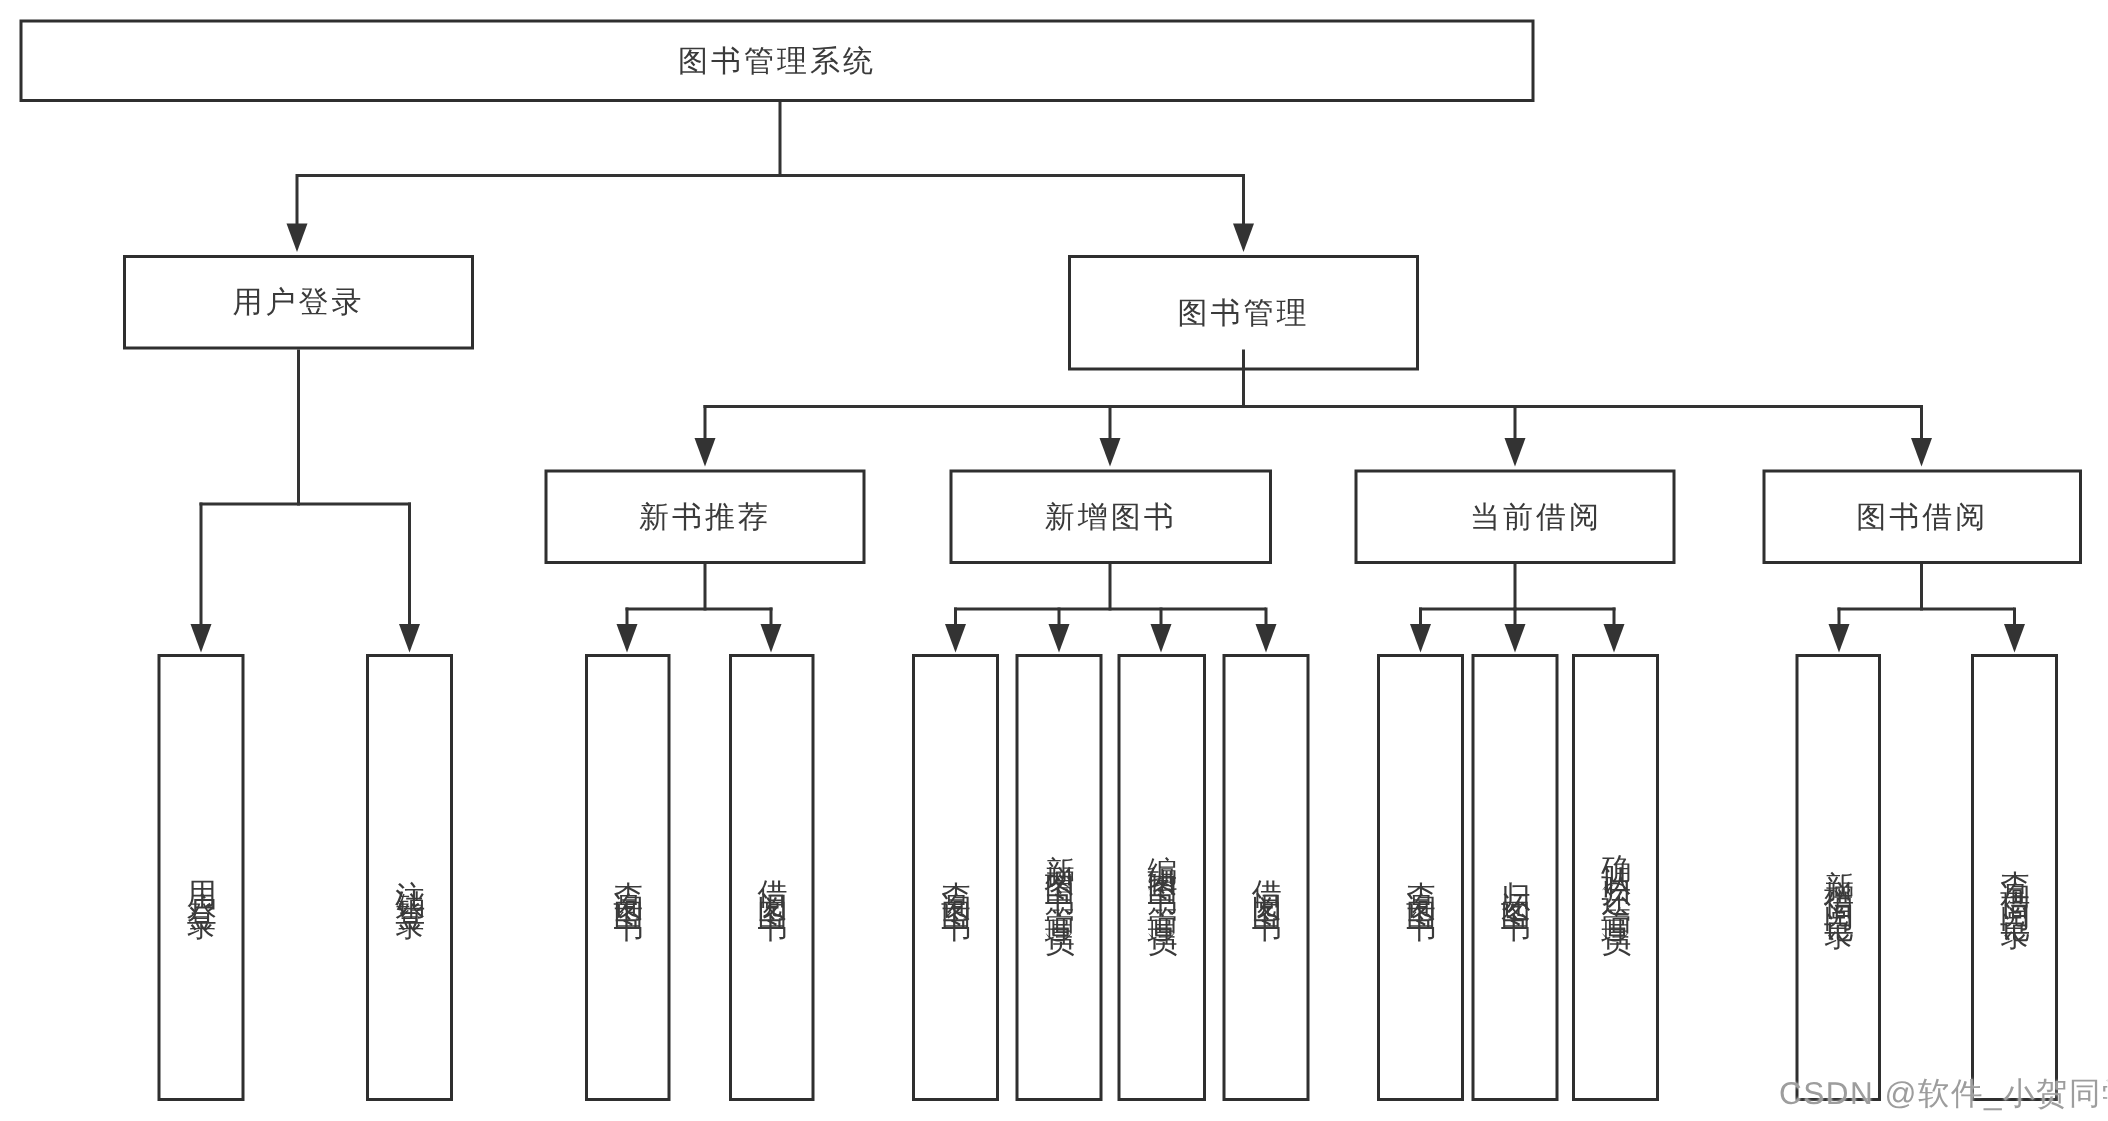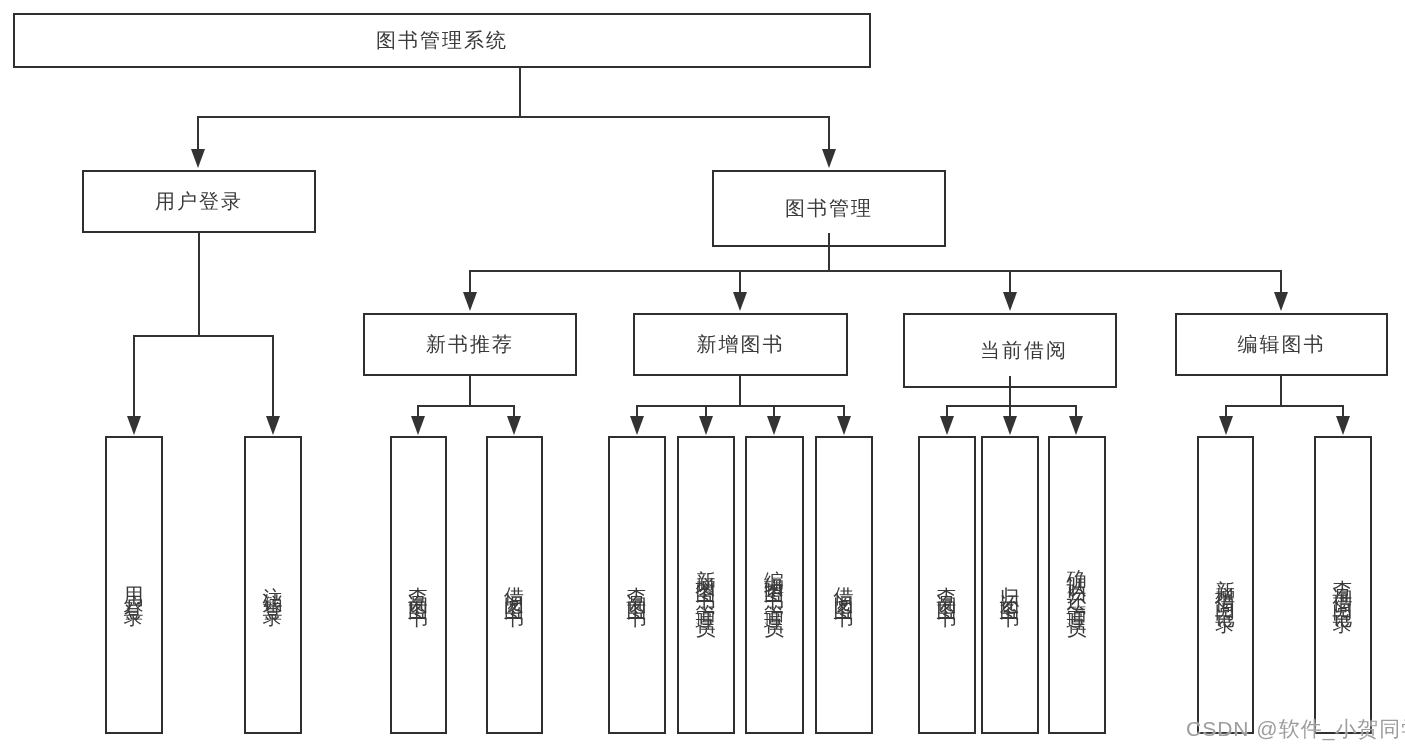--- a/index.html
+++ b/index.html
@@ -78,21 +78,21 @@
     white-space: nowrap;
     text-shadow: 0 0 2px #ffffff;
     z-index: 5;
   }
 </style>
 </head>
 <body>
 
 <div class="canvas">
 
-  <div class="h-box" style="left:13px; top:13px; width:858px; height:55px;">
+  <div class="h-box" style="left:13px; top:13px; width:1010px; height:55px;">
     <span>图书管理系统</span>
   </div>
 
   <div class="line-v" style="left:519px; top:68px; height:50px;"></div>
   <div class="line-h" style="left:198px; top:116px; width:632px;"></div>
   <div class="line-v" style="left:197px; top:116px; height:34px;"></div>
   <div class="arrow-down" style="left:191px; top:149px;"></div>
   <div class="line-v" style="left:828px; top:116px; height:34px;"></div>
   <div class="arrow-down" style="left:822px; top:149px;"></div>
 
@@ -120,25 +120,25 @@
   <div class="arrow-down" style="left:1003px; top:292px;"></div>
   <div class="line-v" style="left:1280px; top:270px; height:24px;"></div>
   <div class="arrow-down" style="left:1274px; top:292px;"></div>
 
   <div class="h-box" style="left:363px; top:313px; width:214px; height:63px;">
     <span>新书推荐</span>
   </div>
   <div class="h-box" style="left:633px; top:313px; width:215px; height:63px;">
     <span>新增图书</span>
   </div>
-  <div class="h-box" style="left:903px; top:313px; width:214px; height:75px;padding-left:28px;">
+  <div class="h-box" style="left:903px; top:313px; width:214px; height:63px;padding-left:28px;">
     <span>当前借阅</span>
   </div>
   <div class="h-box" style="left:1175px; top:313px; width:213px; height:63px;">
-    <span>编辑图书</span>
+    <span>图书借阅</span>
   </div>
 
   <div class="line-v" style="left:469px; top:376px; height:31px;"></div>
   <div class="line-h" style="left:417px; top:405px; width:98px;"></div>
   <div class="line-v" style="left:417px; top:405px; height:12px;"></div>
   <div class="arrow-down" style="left:411px; top:416px;"></div>
   <div class="line-v" style="left:513px; top:405px; height:12px;"></div>
   <div class="arrow-down" style="left:507px; top:416px;"></div>
 
   <div class="line-v" style="left:739px; top:376px; height:31px;"></div>

